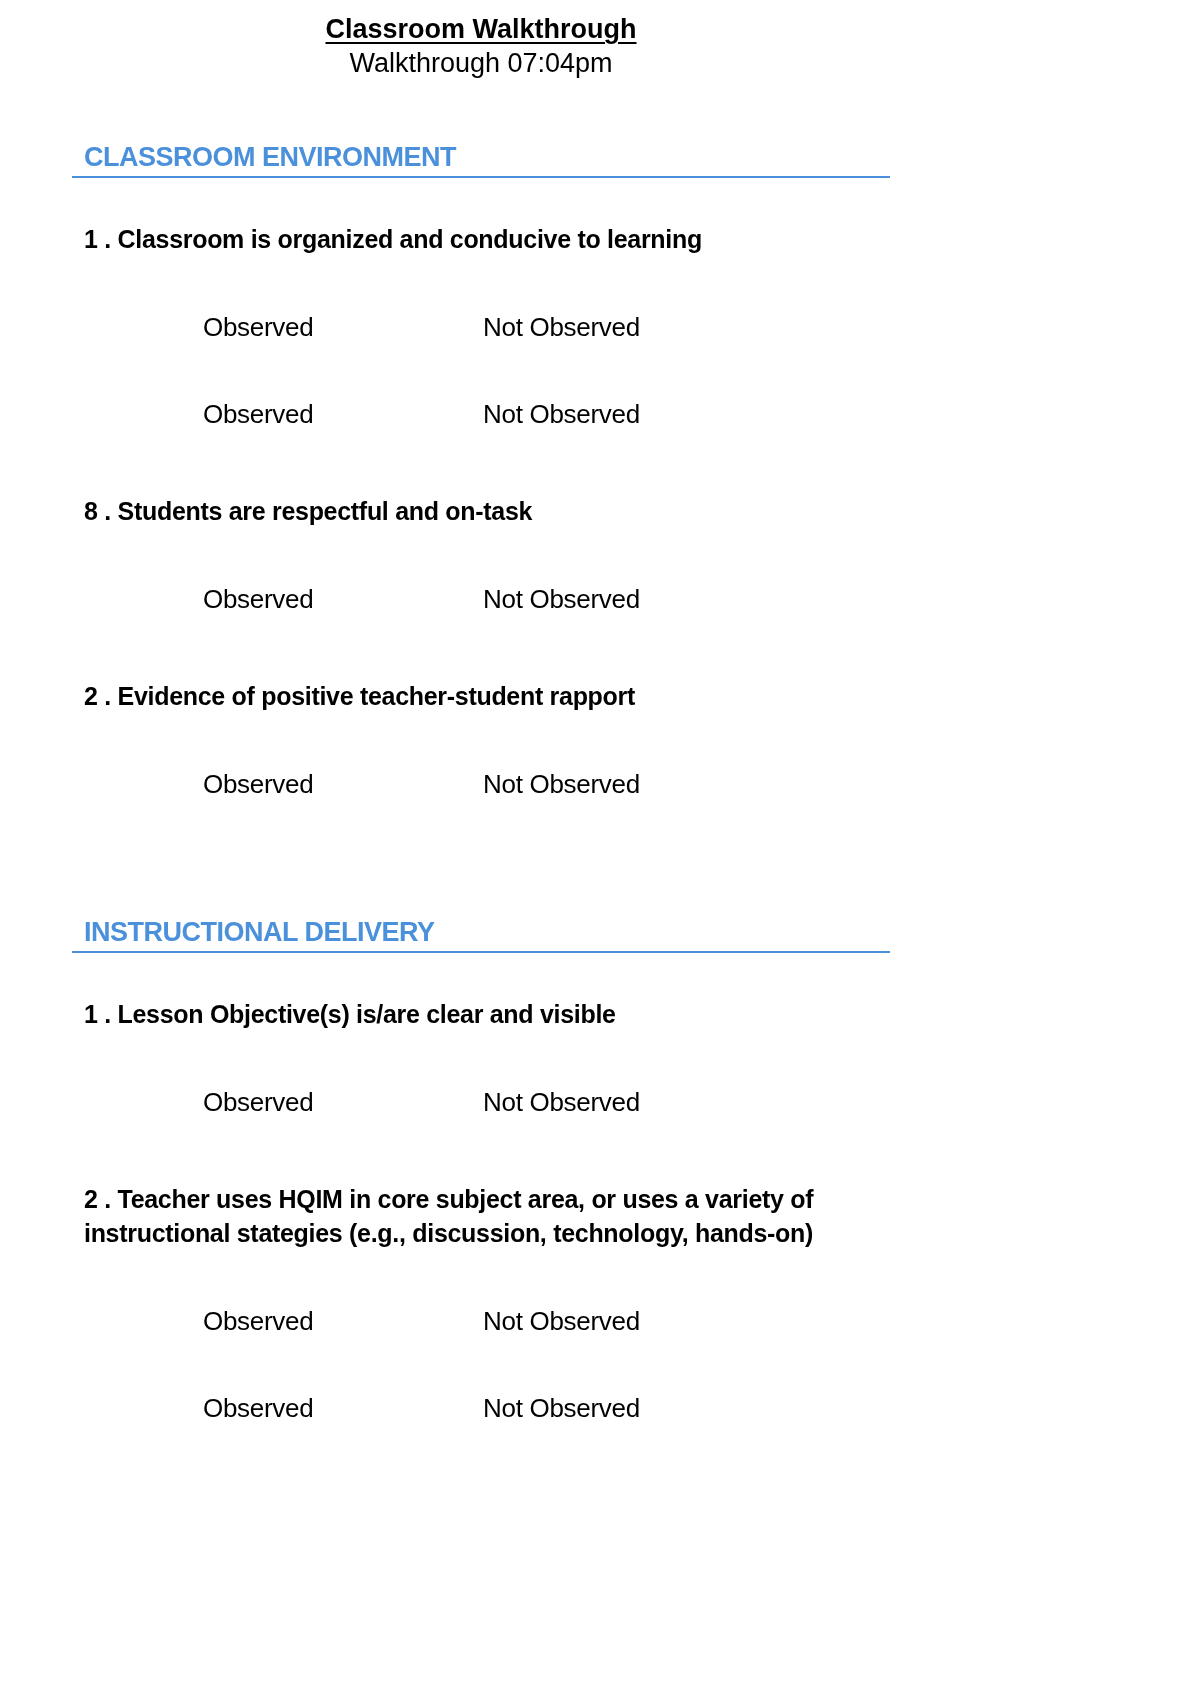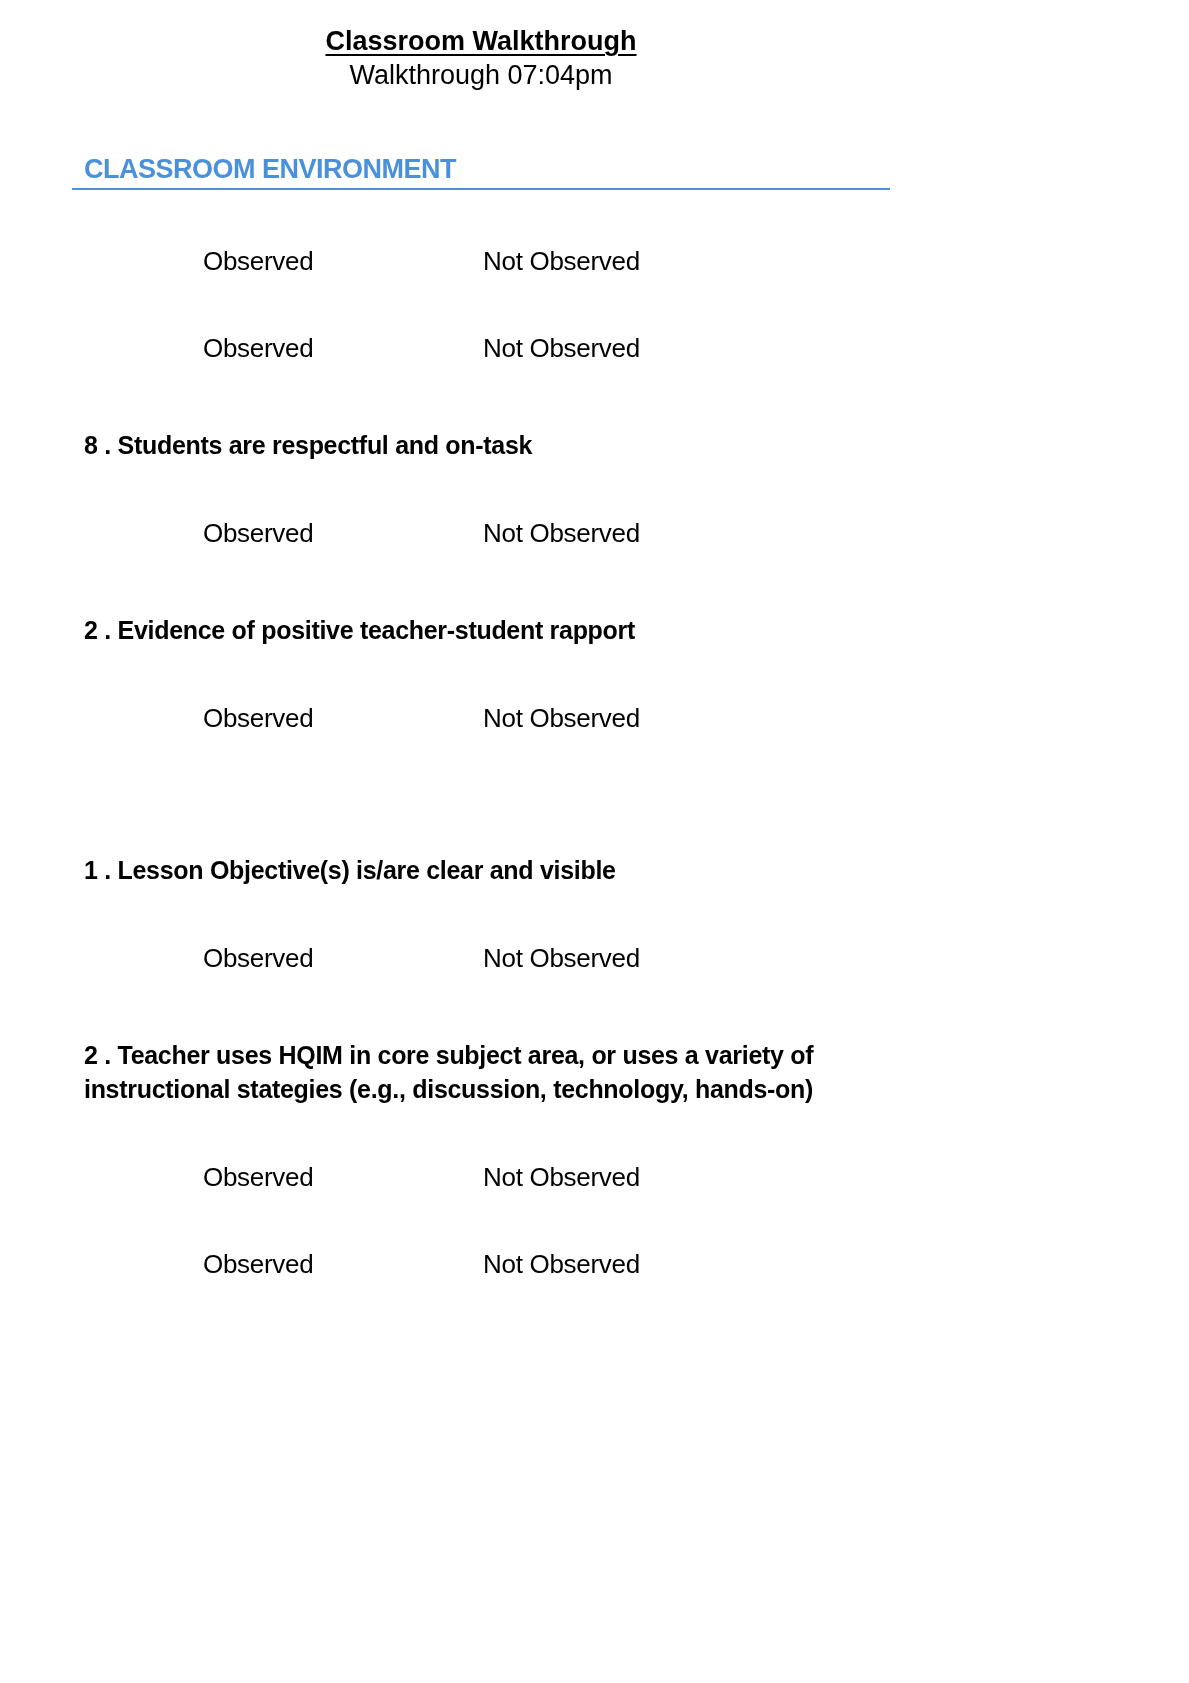--- a/index.html
+++ b/index.html
@@ -1,21 +1,21 @@
 <!DOCTYPE html>
 <html><head>
 <meta charset="utf-8">
 <style>
   html,body { margin:0; padding:0; background:#ffffff; }
   body { font-family:"Liberation Sans", sans-serif; color:#000000; }
   .page {
     position:relative;
     width:958px; height:1683px;
     box-sizing:border-box;
-    padding:24px 68px 0 72px;
+    padding:12px 68px 0 72px;
     background:#ffffff;
     overflow:hidden;
   }
   .doc-header { text-align:center; font-size:27px; line-height:34px; }
   .doc-title {
     font-weight:bold;
     text-decoration:underline;
     text-decoration-thickness:2px;
     text-underline-offset:4px;
   }
@@ -56,20 +56,21 @@
 <div class="page">
 
   <div class="doc-header">
     <div class="doc-title">Classroom Walkthrough</div>
     <div>Walkthrough 07:04pm</div>
   </div>
 
   <div>
     <div class="section-header">CLASSROOM ENVIRONMENT</div>
 
+    <div class="question first">1 . Classroom is organized and conducive to learning</div>
     <div class="options">
       <span class="opt opt-first">Observed</span>
       <span class="opt">Not Observed</span>
     </div>
 
     <div class="options">
       <span class="opt opt-first">Observed</span>
       <span class="opt">Not Observed</span>
     </div>
 
@@ -80,20 +81,21 @@
     </div>
 
     <div class="question">2 . Evidence of positive teacher-student rapport</div>
     <div class="options">
       <span class="opt opt-first">Observed</span>
       <span class="opt">Not Observed</span>
     </div>
   </div>
 
   <div class="section-gap">
+    <div class="section-header">INSTRUCTIONAL DELIVERY</div>
 
     <div class="question first">1 . Lesson Objective(s) is/are clear and visible</div>
     <div class="options">
       <span class="opt opt-first">Observed</span>
       <span class="opt">Not Observed</span>
     </div>
 
     <div class="question">2 . Teacher uses HQIM in core subject area, or uses a variety of instructional stategies (e.g., discussion, technology, hands-on)</div>
     <div class="options">
       <span class="opt opt-first">Observed</span>

